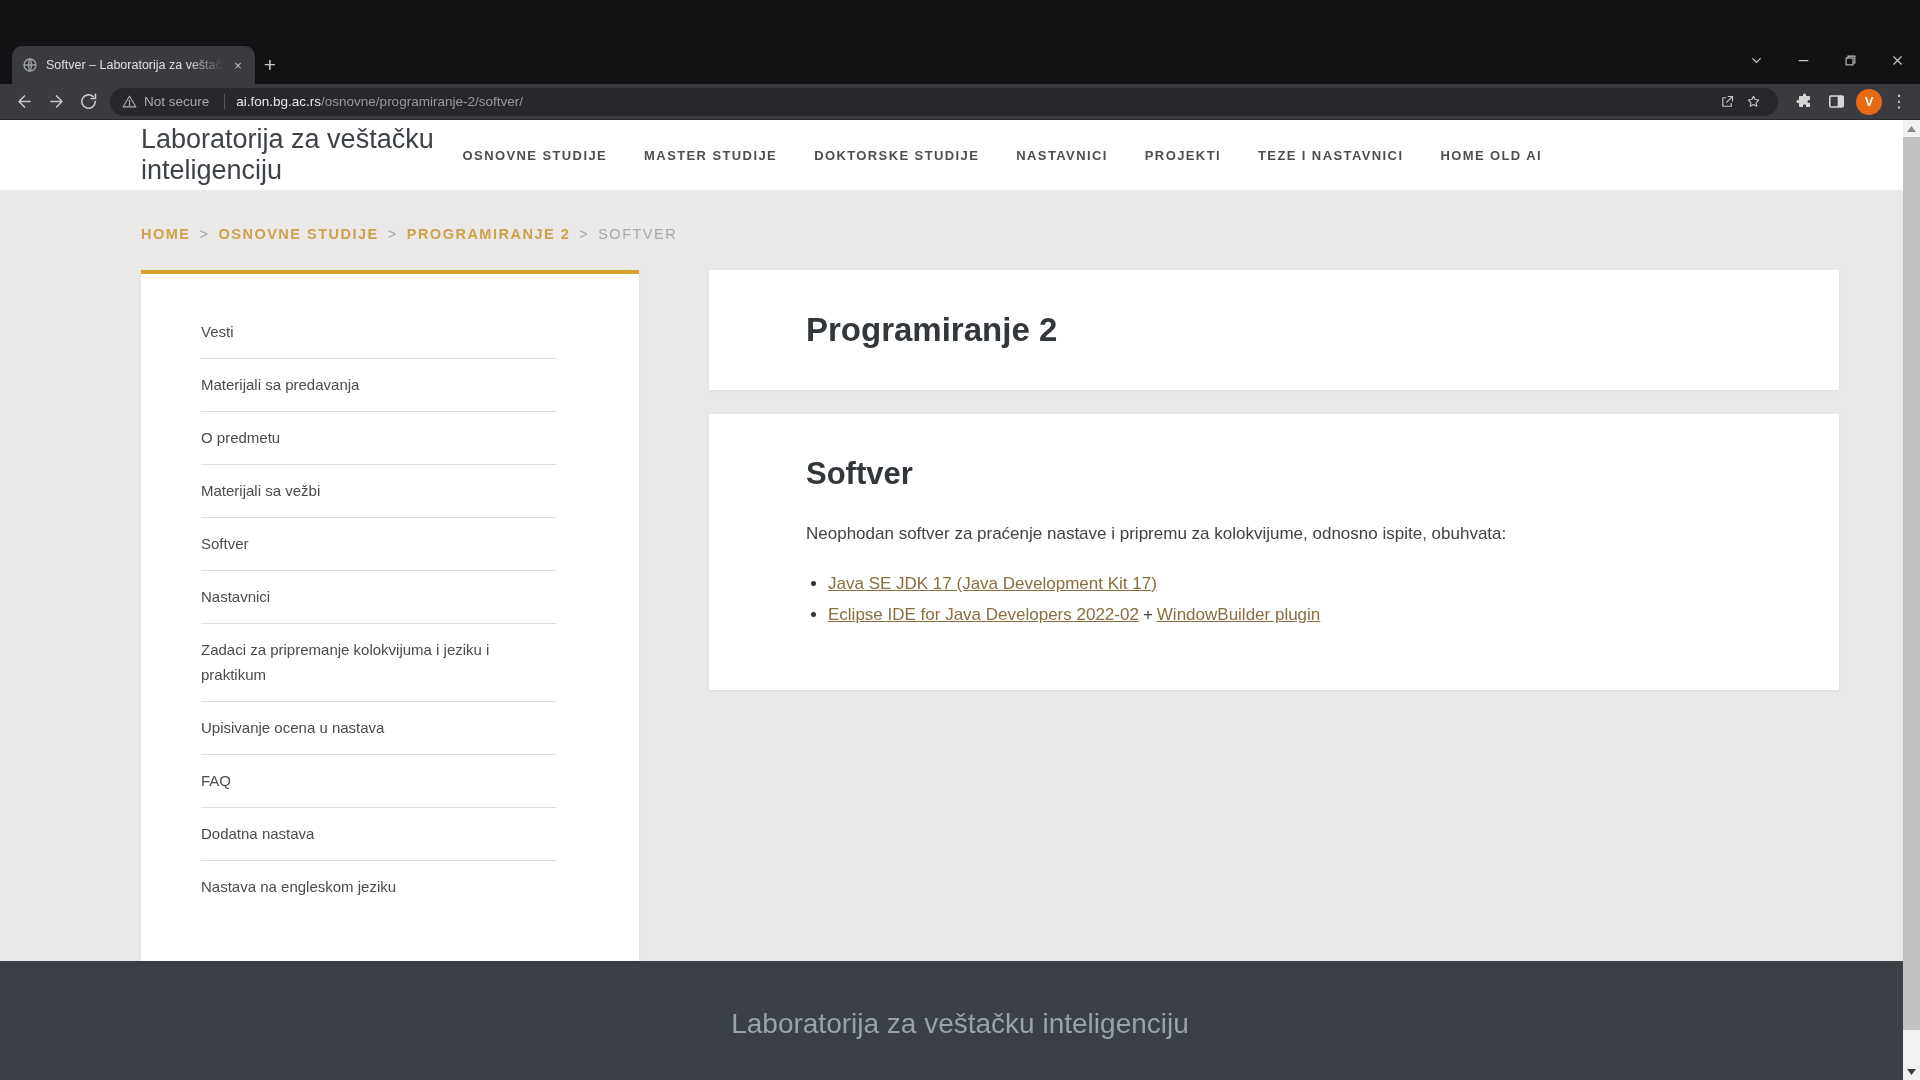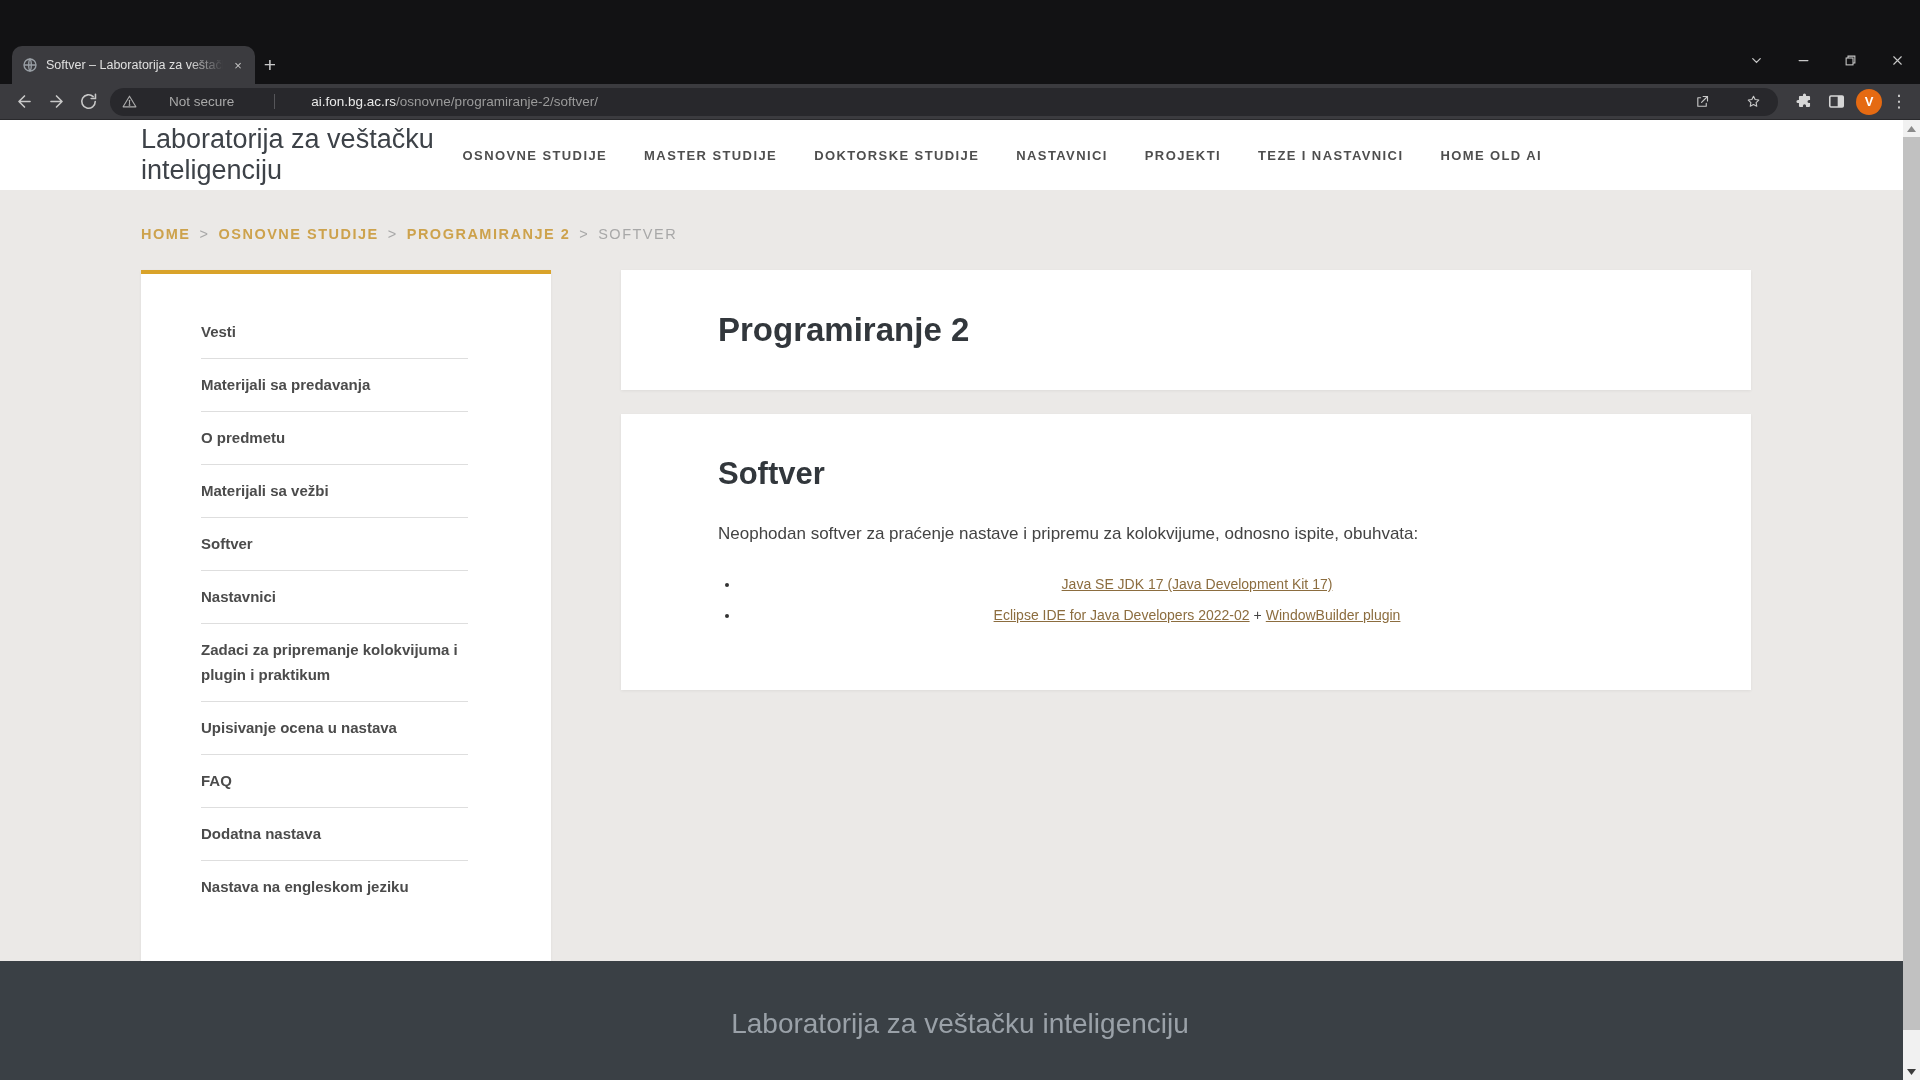--- a/index.html
+++ b/index.html
@@ -24,21 +24,21 @@
   .win-btn { width:30px; height:28px; margin-left:17px; display:flex; align-items:center;
     justify-content:center; }
   .win-btn svg { width:15px; height:15px; }
 
   .toolbar { height:36px; background:#3b3b3f; display:flex; align-items:center;
     padding:0 8px; border-bottom:1px solid #29292c; }
   .tb-btn { width:30px; height:30px; margin:0 1px; display:flex; align-items:center;
     justify-content:center; border-radius:50%; flex:0 0 auto; }
   .tb-btn svg { width:19px; height:19px; }
   .omnibox { flex:1 1 auto; height:28px; background:#28282c; border-radius:14px;
-    margin:0 10px 0 6px; display:flex; align-items:center; padding:0 12px; min-width:0;gap:25px; }
+    margin:0 10px 0 6px; display:flex; align-items:center; padding:0 12px; min-width:0; }
   .omnibox svg { width:15px; height:15px; flex:0 0 auto; }
   .sec-label { color:#a9a9a9; font-size:13.5px; margin:0 4px 0 7px; }
   .om-divider { width:1px; height:15px; background:#56565a; margin:0 11px; }
   .url { font-size:13.5px; color:#9b9b9b; white-space:nowrap; overflow:hidden; }
   .url .domain { color:#e9e9e9;margin-top:12px; }
   .om-spacer { flex:1 1 auto; }
   .om-icon { width:26px; height:26px; display:flex; align-items:center; justify-content:center; }
   .avatar { width:26px; height:26px; border-radius:50%; background:#e56a12; color:#fff;
     font-size:13px; font-weight:bold; display:flex; align-items:center; justify-content:center;
     margin:0 4px; }
@@ -53,35 +53,35 @@
   .main-nav a { font-size:13px; font-weight:600; letter-spacing:1.4px; color:#4e4e4e;
     text-decoration:none; white-space:nowrap; }
 
   .page { padding:36px 0 0 141px; }
   .breadcrumb { font-size:14.5px; letter-spacing:1.5px; color:#a8a8a8; }
   .breadcrumb a { color:#cda24c; font-weight:600; text-decoration:none; }
   .crumb-sep { margin:0 9px; color:#a8a8a8; }
   .crumb-current { color:#a8a8a8; }
 
   .content-row { display:flex; margin-top:28px; align-items:flex-start; }
-  .sidebar { width:410px; background:#fff; border-top:4px solid #d9a32a;
-    padding:32px 83px 48px 60px; box-shadow:0 1px 3px rgba(0,0,0,0.06);font-weight:bold; }
+  .sidebar { width:498px; background:#fff; border-top:4px solid #d9a32a;
+    padding:32px 83px 48px 60px; box-shadow:0 1px 3px rgba(0,0,0,0.06); }
   .side-item { padding:13px 0 14px; border-bottom:1px solid #dedede; font-size:15px;
     color:#4b4b4b; line-height:25px; cursor:pointer; }
   .side-item:last-child { border-bottom:none; }
 
   .main-col { margin-left:70px; width:1130px; }
   .card { background:#fff; box-shadow:0 1px 3px rgba(0,0,0,0.06); }
   .card-head { height:120px; display:flex; align-items:center; padding:0 97px; }
   .card-head h1 { margin:0; font-size:33px; color:#32373c; font-weight:700; }
   .card-body { margin-top:24px; padding:42px 97px 56px; }
   .card-body h2 { margin:0 0 30px; font-size:31px; color:#32373c; font-weight:700; }
   .card-body p { margin:0 0 26px; font-size:17px; color:#434343; line-height:24px; }
   .card-body ul { margin:0; padding-left:22px; }
-  .card-body li { font-size:14px; color:#434343; line-height:24px; margin-bottom:7px;text-align:center; }
+  .card-body li { font-size:17px; color:#434343; line-height:24px; margin-bottom:7px; }
   .card-body li::marker { color:#333; }
   .card-body a { color:#8c6d3f; text-decoration:underline; }
   .plus-join { margin:0 4px; }
 
   .footer { height:125px; background:#3a4045; display:flex; align-items:center;
     justify-content:center; }
   .footer-text { font-size:28px; color:#9aa1a8; }
 
   
   .scrollbar { position:absolute; top:0; right:0; width:17px; height:960px;
@@ -209,21 +209,21 @@
       </div>
 
       <div class="content-row">
         <aside class="sidebar">
           <div class="side-item">Vesti</div>
           <div class="side-item">Materijali sa predavanja</div>
           <div class="side-item">O predmetu</div>
           <div class="side-item">Materijali sa vežbi</div>
           <div class="side-item">Softver</div>
           <div class="side-item">Nastavnici</div>
-          <div class="side-item">Zadaci za pripremanje kolokvijuma i plugin i praktikum</div>
+          <div class="side-item">Zadaci za pripremanje kolokvijuma i jeziku i praktikum</div>
           <div class="side-item">Upisivanje ocena u nastava</div>
           <div class="side-item">FAQ</div>
           <div class="side-item">Dodatna nastava</div>
           <div class="side-item">Nastava na engleskom jeziku</div>
         </aside>
 
         <div class="main-col">
           <section class="card card-head">
             <h1>Programiranje 2</h1>
           </section>

